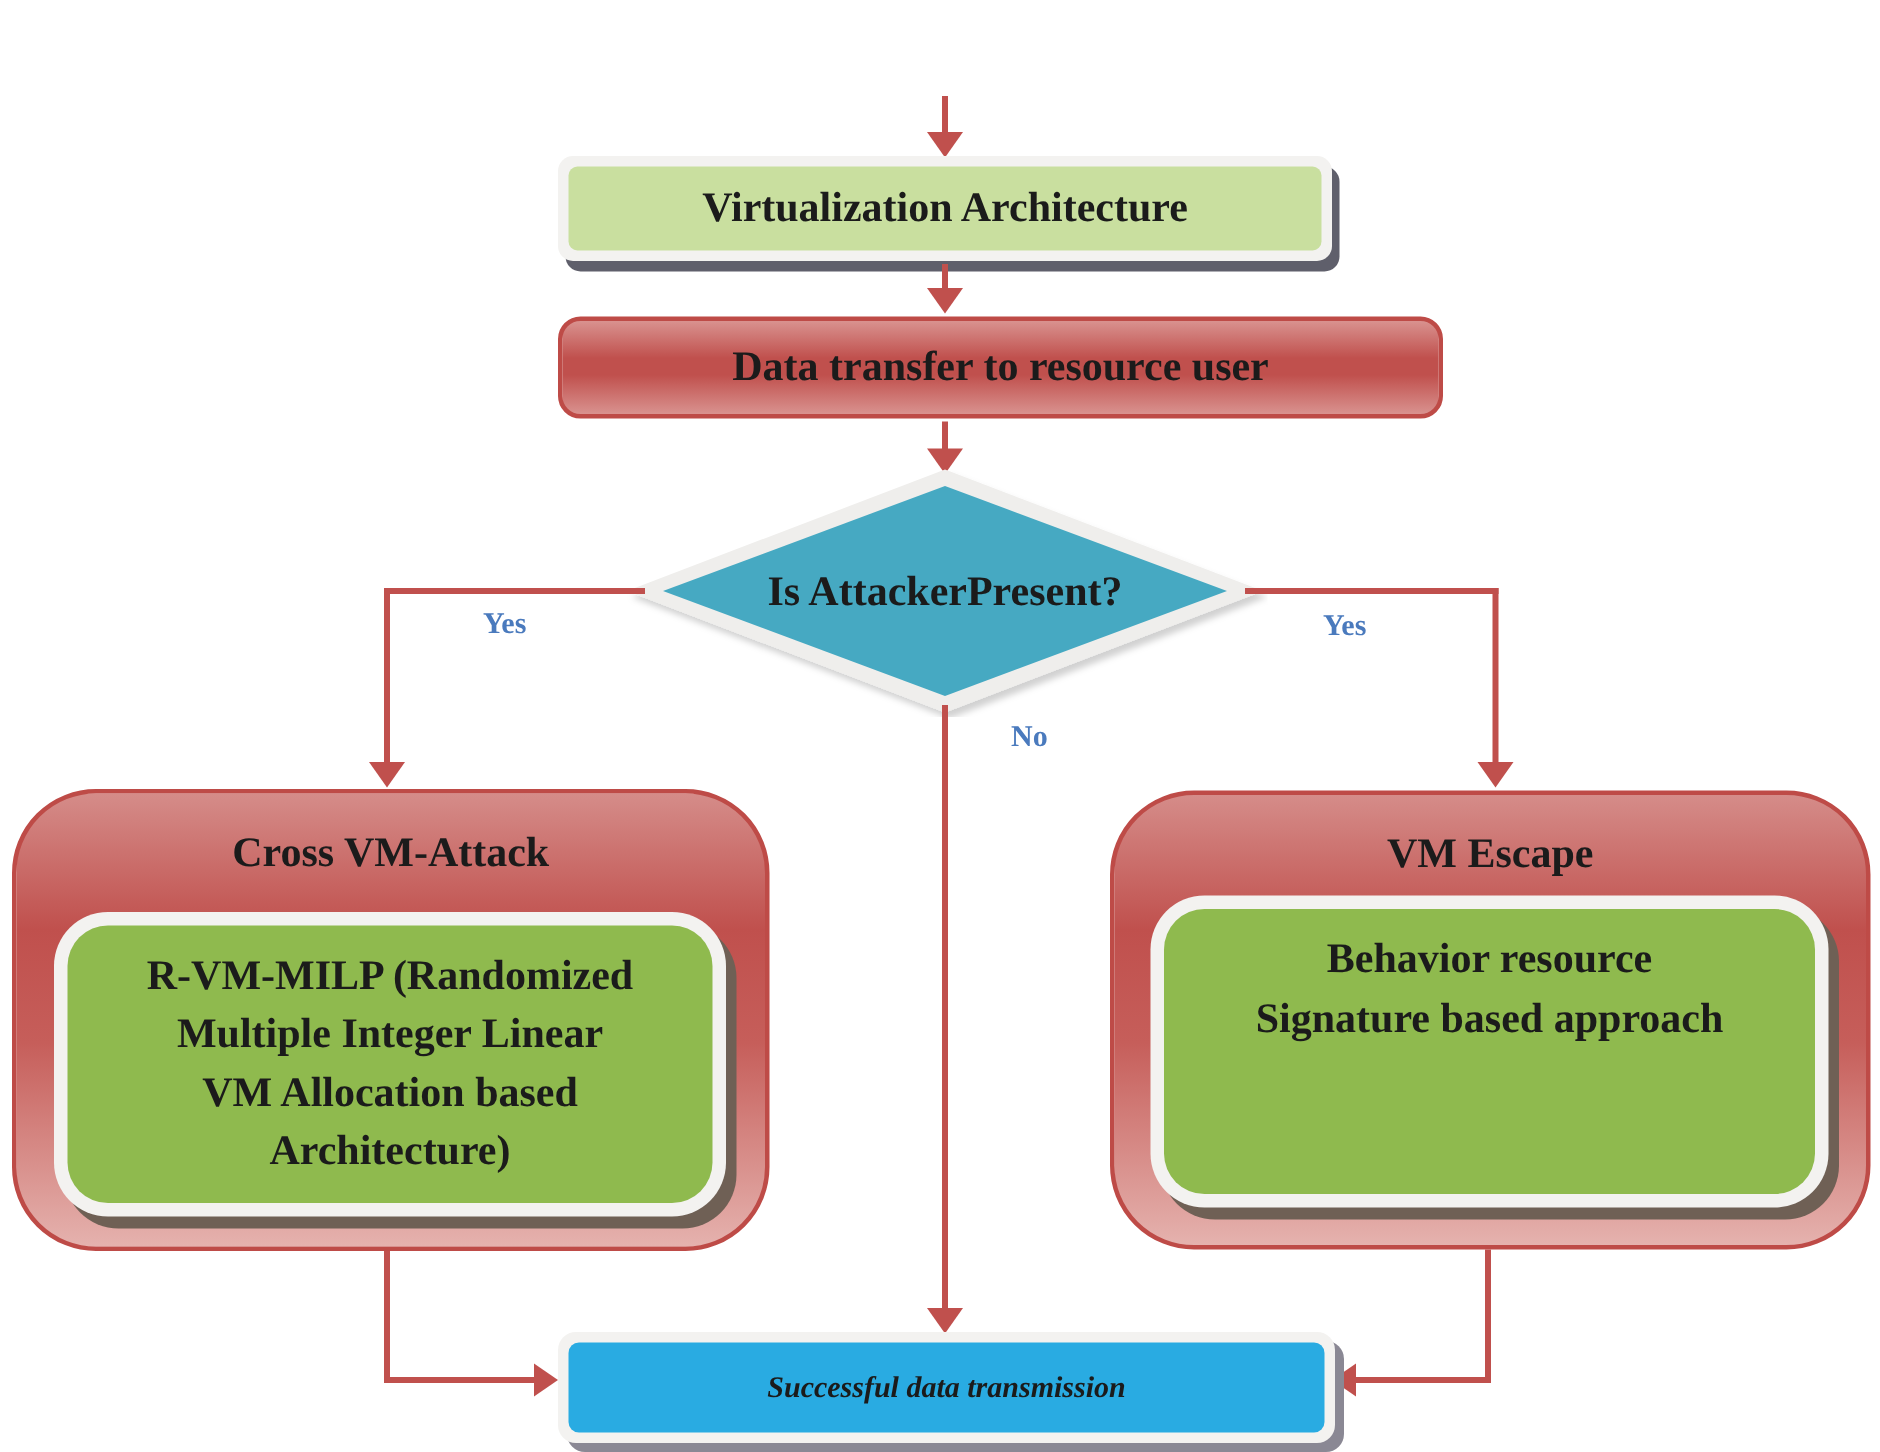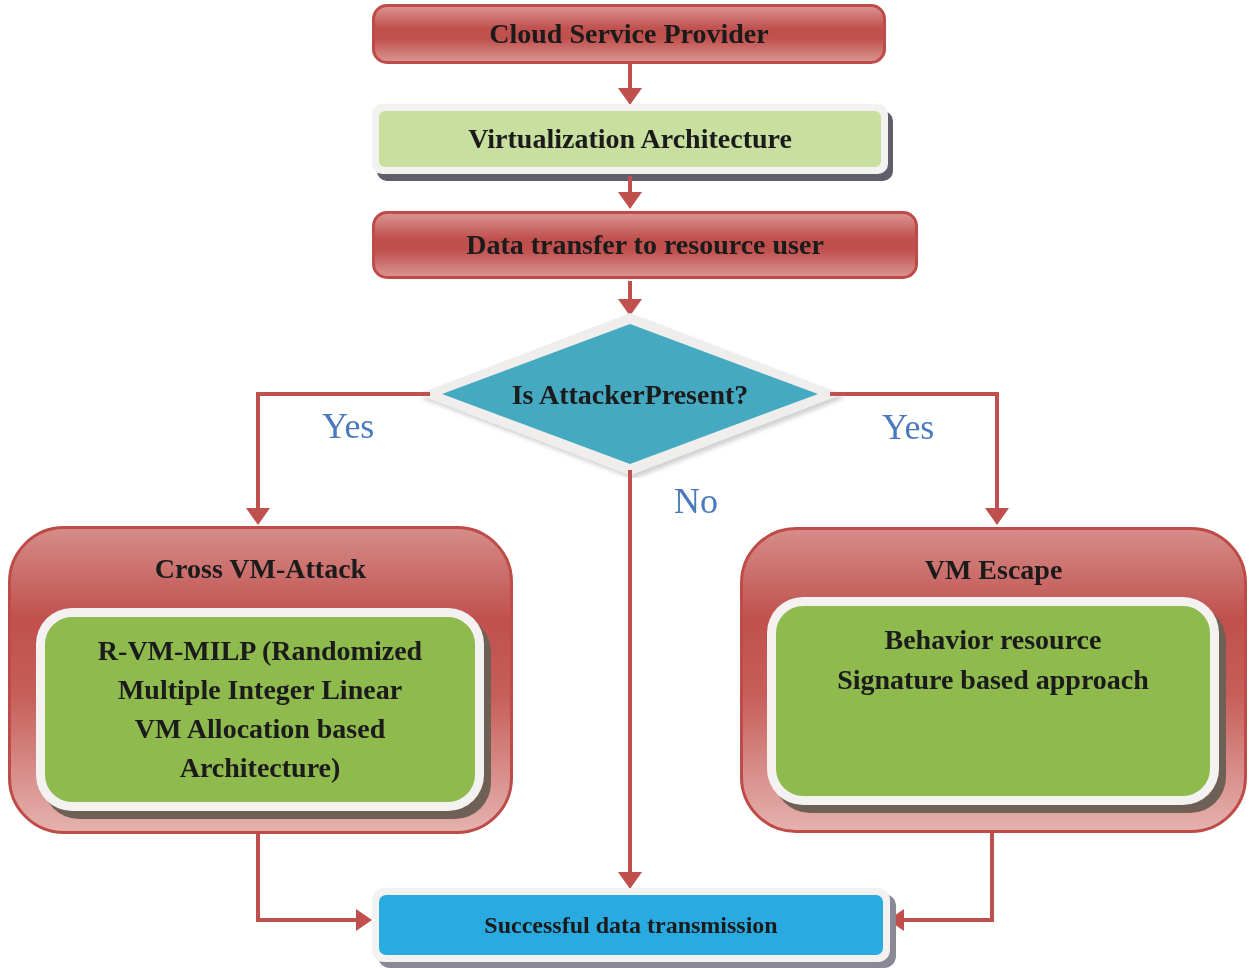--- a/index.html
+++ b/index.html
@@ -31,67 +31,64 @@
   
   .white-frame{position:absolute;box-sizing:border-box;background:var(--frame_white,#F3F2F0);}
   .frame-slate{box-shadow:5px 7px 0 var(--shadow_slate,#5F5F6B);border-radius:10px;}
   .frame-brown{box-shadow:7px 8px 0 var(--shadow_brown,#6F6055);border-radius:36px;}
   .frame-gray{box-shadow:6px 6px 0 var(--shadow_gray,#8A8894);border-radius:12px;}
   .fill-green-light{position:absolute;inset:7px;background:var(--green_light,#C9DF9F);border-radius:6px;
     display:flex;align-items:center;justify-content:center;font-weight:bold;font-size:28px;}
   .fill-green{position:absolute;inset:9px;background:var(--green_inner,#8FBA4E);border-radius:27px;
     text-align:center;font-weight:bold;font-size:28px;line-height:39px;padding-top:14px;box-sizing:border-box;}
   .fill-blue{position:absolute;inset:7px;background:var(--blue_box,#29ABE2);border-radius:7px;
-    display:flex;align-items:center;justify-content:center;font-weight:bold;font-size:24px;}
+    display:flex;align-items:center;justify-content:center;font-weight:bold;font-size:20px;font-style:italic;}
   
   .line{position:absolute;background:var(--line_red,#C0504D);}
   .head-down{position:absolute;width:0;height:0;
     border-left:12px solid transparent;border-right:12px solid transparent;
     border-top:17px solid var(--line_red,#C0504D);}
   .head-right{position:absolute;width:0;height:0;
     border-top:11px solid transparent;border-bottom:11px solid transparent;
     border-left:16px solid var(--line_red,#C0504D);}
   .head-left{position:absolute;width:0;height:0;
     border-top:11px solid transparent;border-bottom:11px solid transparent;
     border-right:16px solid var(--line_red,#C0504D);}
-  .edge-label{position:absolute;font-weight:normal;font-size:36px;color:var(--label_blue,#4A7ABD);}
+  .edge-label{position:absolute;font-weight:bold;font-size:20px;color:var(--label_blue,#4A7ABD);}
   
   .diamond-wrap{position:absolute;left:415px;top:310px;width:430px;height:168px;}
   .diamond-text{
     position:absolute;left:0;top:0;width:100%;height:100%;
     display:flex;flex-direction:row;align-items:center;justify-content:center;
     font-weight:bold;font-size:28px;line-height:33px;text-align:center;
   }
 </style>
 </head>
 <body>
 
 <div class="canvas">
 
-  <div class="red-box" style="left:372px;top:4px;width:514px;height:60px;">
-    <span>Cloud Service Provider</span>
-  </div>
 
   <div>
     <div class="line" style="left:628px;top:64px;width:4px;height:26px;"></div>
     <div class="head-down" style="left:618px;top:88px;"></div>
   </div>
 
   <div class="white-frame frame-slate" style="left:372px;top:104px;width:516px;height:70px;">
     <div class="fill-green-light">
       <span>Virtualization Architecture</span>
     </div>
   </div>
 
   <div>
     <div class="line" style="left:628px;top:176px;width:4px;height:18px;"></div>
     <div class="head-down" style="left:618px;top:192px;"></div>
   </div>
 
-  <div class="red-box" style="left:372px;top:211px;width:546px;height:68px;">
+  <div class="red-box" style="left:372px;top:211px;width:590px;height:68px;">
     <span>Data transfer to resource user</span>
   </div>
 
   <div>
     <div class="line" style="left:628px;top:281px;width:4px;height:20px;"></div>
     <div class="head-down" style="left:618px;top:299px;"></div>
   </div>
 
   <div class="diamond-wrap">
     <svg width="430" height="168" viewBox="0 0 430 168">

